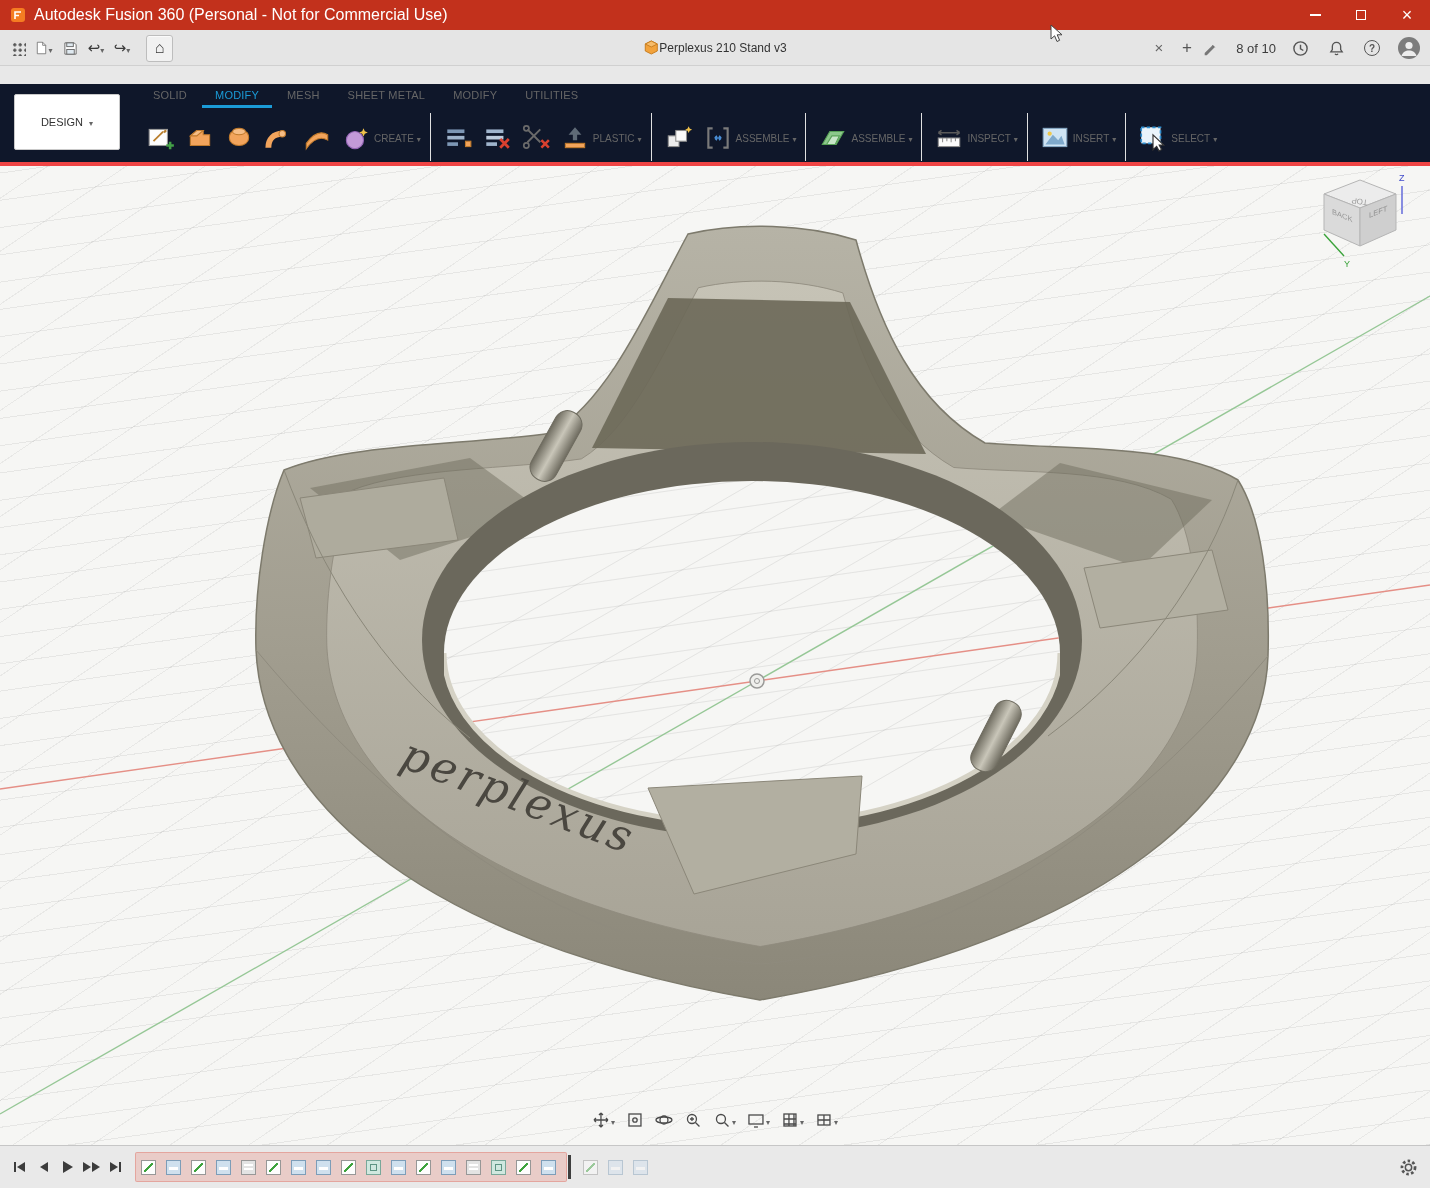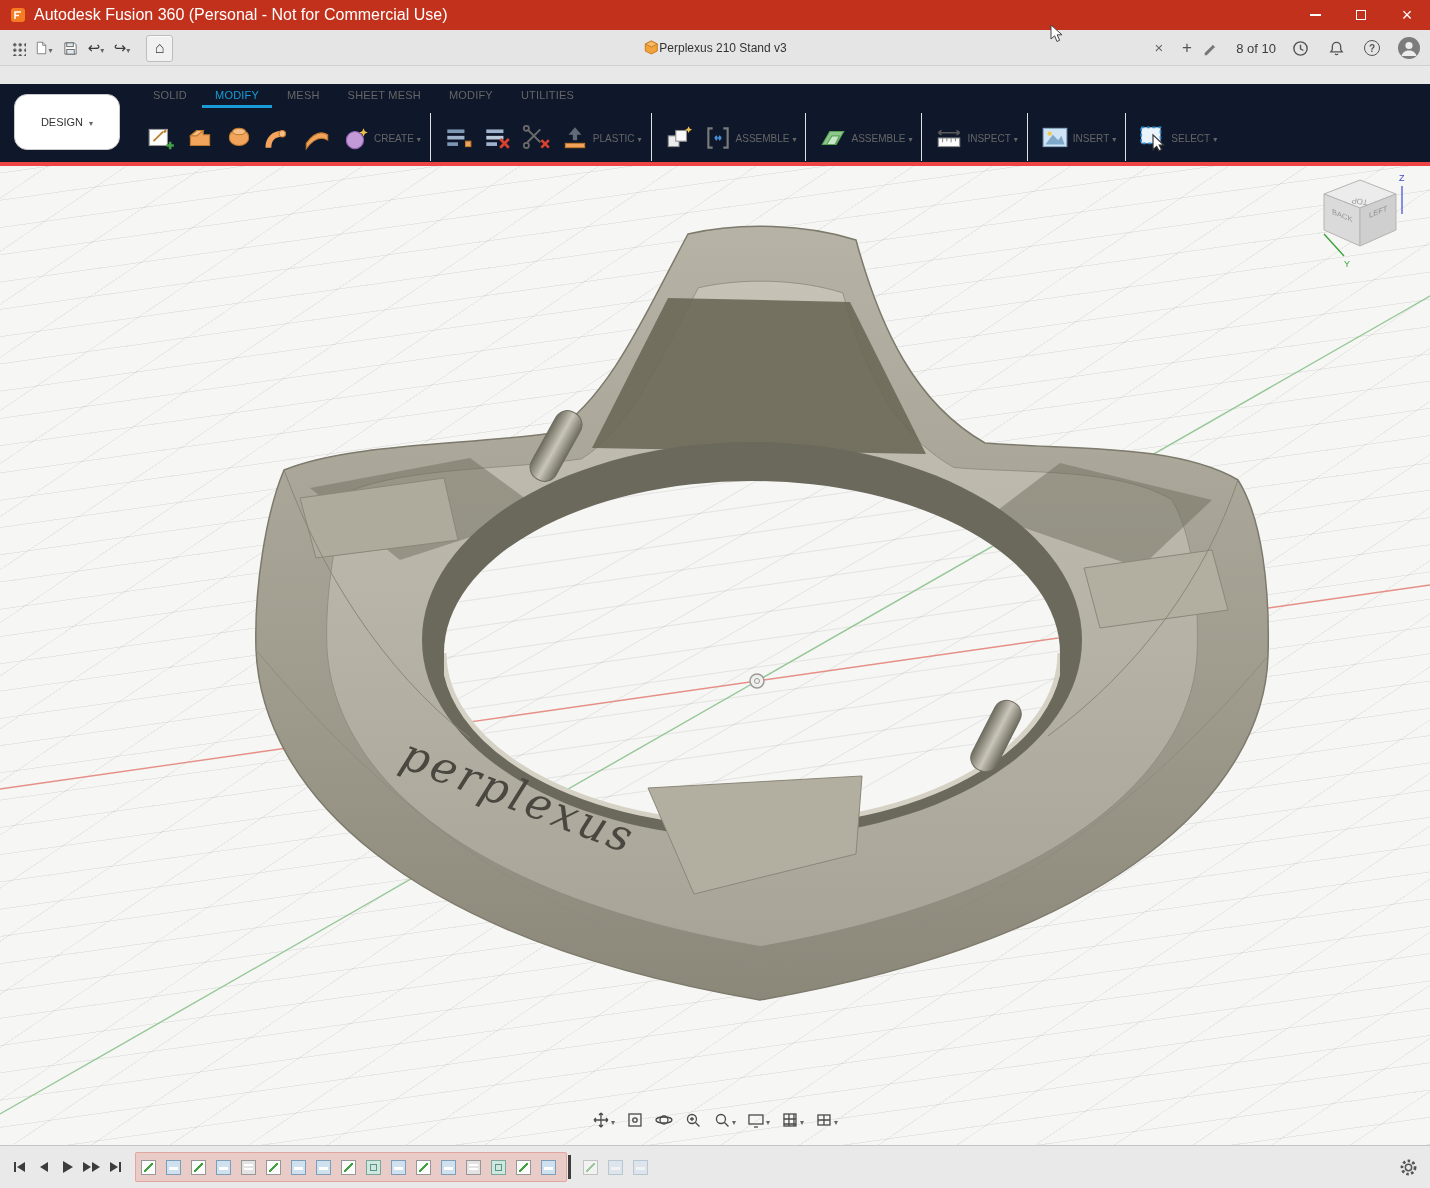--- a/index.html
+++ b/index.html
@@ -35,21 +35,21 @@
 .qright{position:absolute;right:8px;top:0;height:36px;display:flex;align-items:center;gap:12px}
 .jobs{display:flex;align-items:flex-end;gap:18px;font-size:13px;color:#3c3c3c}
 .help-badge{width:16px;height:16px;border:1.5px solid #555;border-radius:50%;display:flex;align-items:center;justify-content:center}
 .help-badge::before{content:"?";font-size:10px;font-weight:bold;color:#555}
 
 
 .ribbon{position:absolute;top:84px;left:0;right:0;height:82px;background:#0f172a;border-bottom:4px solid #ef4444;z-index:8}
 .rtabs{position:absolute;top:0;left:140px;height:24px;display:flex;gap:2px}
 .rtab{padding:5px 13px 3px;font-size:11px;color:#666;letter-spacing:.2px}
 .rtab.active{color:#1b9bd7;border-bottom:3px solid #1b9bd7}
-.design-box{position:absolute;top:10px;left:14px;width:106px;height:56px;background:#fff;border:1px solid #c9c9c9;border-radius:13px;display:flex;align-items:center;justify-content:center;gap:6px;font-size:11px;color:#333}
+.design-box{position:absolute;top:10px;left:14px;width:106px;height:56px;background:#fff;border:1px solid #c9c9c9;border-radius:2px;display:flex;align-items:center;justify-content:center;gap:6px;font-size:11px;color:#333}
 .rtools{position:absolute;top:24px;left:134px;right:0;height:58px;display:flex;align-items:stretch}
 .rgroup{display:flex;flex-direction:row;align-items:center;padding:1px 9px 0}
 .ricons{display:flex;gap:3px;height:42px;align-items:center}
 .rbtn{width:36px;height:38px;display:flex;align-items:center;justify-content:center;border-radius:2px}
 .rlabel{font-size:10px;color:#666;display:flex;gap:3px;align-items:center;margin-top:1px}
 .rsep{width:1px;background:#e0e0e0;margin:5px 0}
 
 
 .canvas{position:absolute;top:148px;left:0;width:1430px;height:997px;overflow:hidden;background-color:#f6f6f4;
 background-image:repeating-linear-gradient(352deg,rgba(90,90,90,.10) 0 1px,transparent 1px 27px),
@@ -191,21 +191,21 @@
           </svg>
       </div>
     </div>
   </div>
 
   <div class="ribbon">
     <div class="rtabs">
       <div class="rtab">SOLID</div>
       <div class="rtab active">MODIFY</div>
       <div class="rtab">MESH</div>
-      <div class="rtab">SHEET MESH</div>
+      <div class="rtab">SHEET METAL</div>
       <div class="rtab">MODIFY</div>
       <div class="rtab">UTILITIES</div>
     </div>
     <div class="design-box">
       <span>DESIGN</span>
       <span class="i-caret"></span>
     </div>
     <div class="rtools">
 
       <div class="rgroup">

